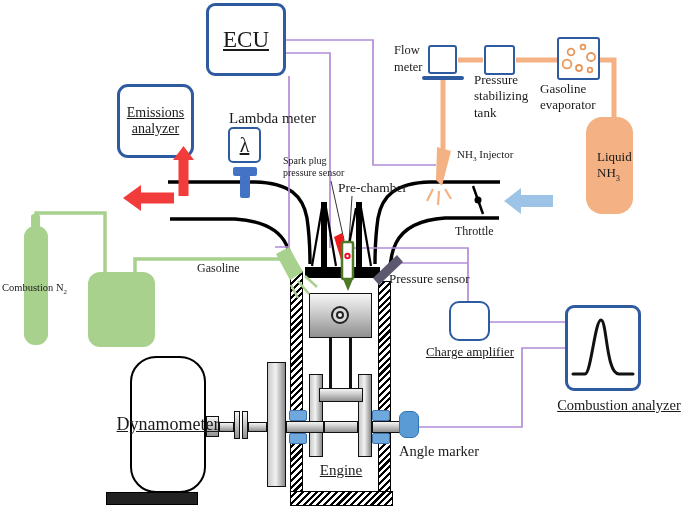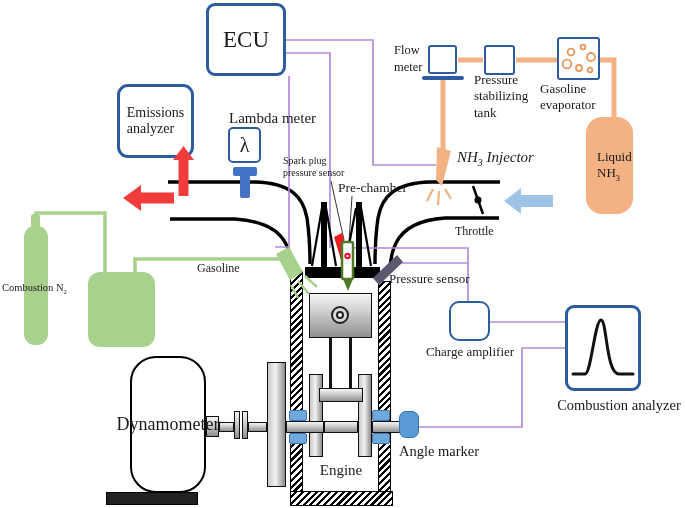--- a/index.html
+++ b/index.html
@@ -11,21 +11,21 @@
   html,body{margin:0;padding:0;background:#fff;}
   .canvas{position:relative;width:685px;height:508px;background:#fff;overflow:hidden;
           font-family:"Liberation Serif","DejaVu Serif",serif;color:var(--ink);}
   .abs{position:absolute;}
   svg.layer{position:absolute;left:0;top:0;pointer-events:none;}
   .z1{z-index:1}.z2{z-index:2}.z3{z-index:3}.z4{z-index:4}
 
   .bluebox{position:absolute;background:#fff;border:3px solid var(--blue_border);border-radius:9px;box-sizing:border-box;}
   .thin{border-width:2.5px;}
   .lbl{position:absolute;line-height:1.2;color:var(--ink);}
-  .ctr{display:flex;align-items:center;justify-content:center;}
+  .ctr{display:flex;align-items:center;justify-content:center;text-align:center;text-decoration:underline;}
   .hatch{position:absolute;border:1.5px solid #000;box-sizing:border-box;
          background:repeating-linear-gradient(135deg,#fff 0 2.6px,#000 2.6px 4.8px);}
   .metal{position:absolute;border:1.5px solid #111;box-sizing:border-box;
          background:linear-gradient(180deg,#f5f5f5 0%,#cfcfcf 40%,#8f8f8f 100%);}
   .metalh{position:absolute;border:1.5px solid #111;box-sizing:border-box;
          background:linear-gradient(90deg,#c9c9c9,#f2f2f2 45%,#8a8a8a);}
   .bearing{position:absolute;background:var(--metal_blue);border:1.5px solid #3F74AE;border-radius:2px;box-sizing:border-box;}
   .greenfill{position:absolute;background:var(--green);}
   sub.sm{font-size:0.65em;}
 </style>
@@ -192,21 +192,21 @@
     <span style="display:block">Pressure</span>
     <span style="display:block">stabilizing</span>
     <span style="display:block">tank</span>
   </div>
 
   <div class="lbl z4" style="left:540px;top:81px;width:72px;font-size:13px;line-height:1.25;">
     <span style="display:block">Gasoline</span>
     <span style="display:block">evaporator</span>
   </div>
 
-  <div class="lbl z4" style="left:457px;top:148px;width:90px;font-size:15px;font-style:italic;"><span>NH</span><sub class="sm">3</sub><span> Injector</span></div>
+  <div class="lbl z4" style="left:457px;top:148px;width:90px;font-size:11px;"><span>NH</span><sub class="sm">3</sub><span> Injector</span></div>
 
   <div class="lbl z4" style="left:455px;top:224px;width:50px;font-size:12px;">Throttle</div>
 
   <div class="lbl z4" style="left:283px;top:155px;width:70px;font-size:10px;line-height:1.2;">
     <span style="display:block">Spark plug</span>
     <span style="display:block">pressure sensor</span>
   </div>
 
   <div class="lbl z4" style="left:338px;top:180px;width:75px;font-size:13.5px;">Pre-chamber</div>
 

